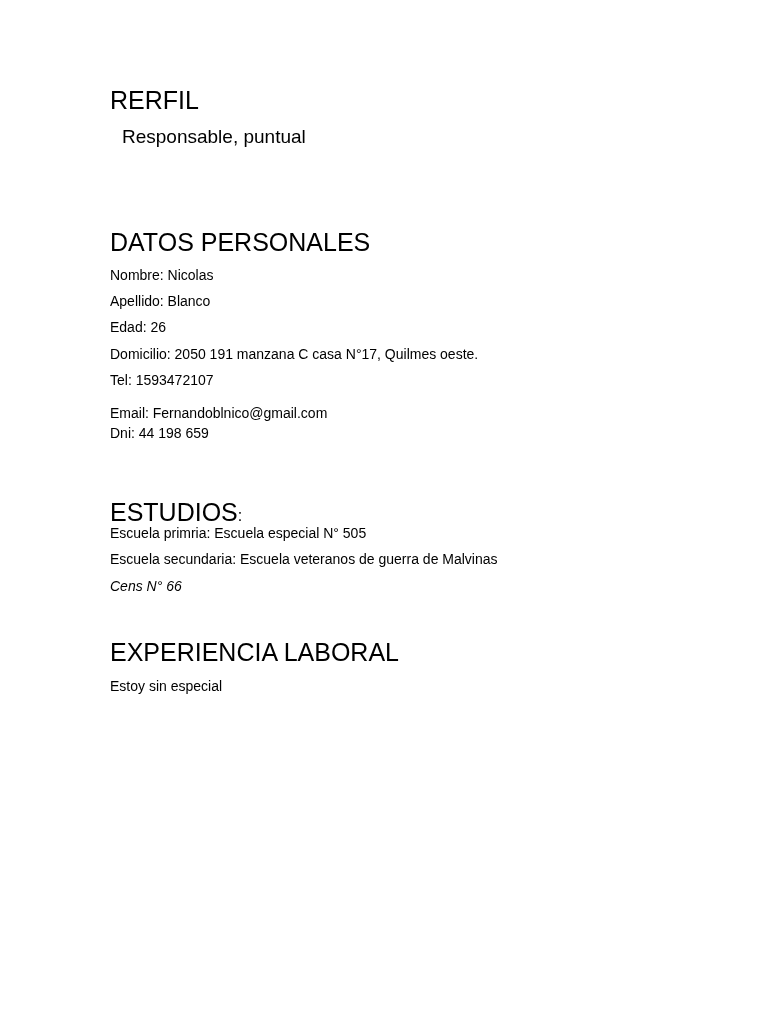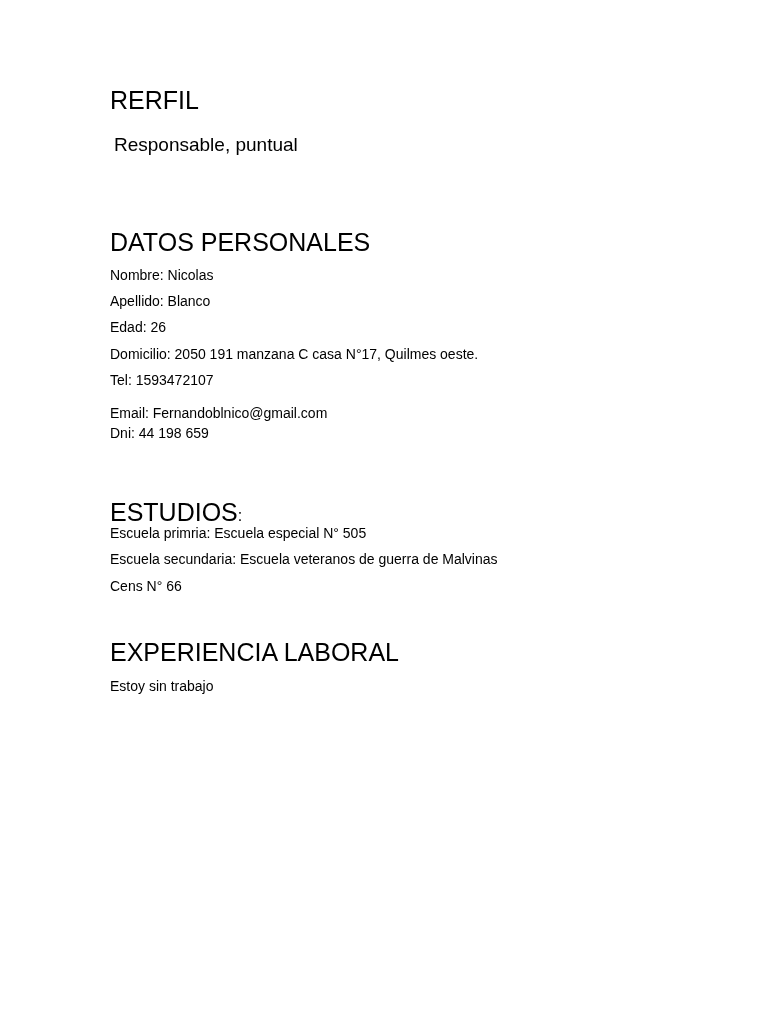--- a/index.html
+++ b/index.html
@@ -28,25 +28,24 @@
     line-height: 30px;
     white-space: nowrap;
     font-weight: normal;
     margin: 0;
   }
   .h1 .small-colon {
     font-size: 16px;
   }
   .sub {
     position: absolute;
-    left: 4px;
+    left: 12px;
     font-size: 19px;
     line-height: 24px;
     white-space: nowrap;
-    margin-top: 8px;
   }
   .line {
     position: absolute;
     left: 0;
     font-size: 14px;
     line-height: 18px;
     white-space: nowrap;
   }
 </style>
 </head>
@@ -67,21 +66,21 @@
     <div class="line" style="top:345px;text-align:center;">Domicilio: 2050 191 manzana C casa N°17, Quilmes oeste.</div>
     <div class="line" style="top:371px;">Tel: 1593472107</div>
     <div class="line" style="top:404px;">Email: Fernandoblnico@gmail.com</div>
     <div class="line" style="top:424px;">Dni: 44 198 659</div>
   </section>
 
   <section>
     <h1 class="h1" style="top:497px;"><span>ESTUDIOS</span><span class="small-colon">:</span></h1>
     <div class="line" style="top:524px;">Escuela primria: Escuela especial N° 505</div>
     <div class="line" style="top:550px;">Escuela secundaria: Escuela veteranos de guerra de Malvinas</div>
-    <div class="line" style="top:577px;">Cens N° 66</div>
+    <div class="line" style="top:577px;font-style:italic;">Cens N° 66</div>
   </section>
 
   <section>
     <h1 class="h1" style="top:637px;">EXPERIENCIA LABORAL</h1>
-    <div class="line" style="top:677px;">Estoy sin trabajo</div>
+    <div class="line" style="top:677px;">Estoy sin especial</div>
   </section>
 
 </div>
 
 </body></html>

